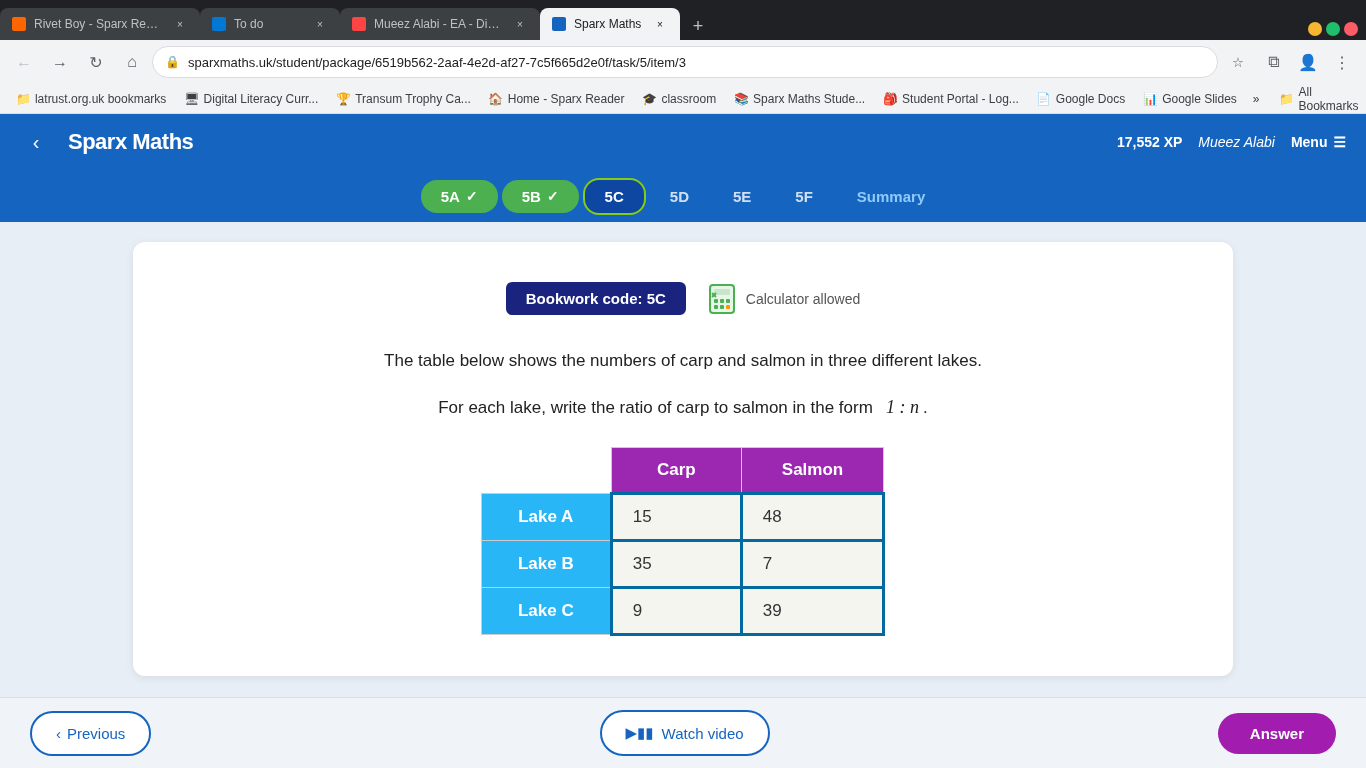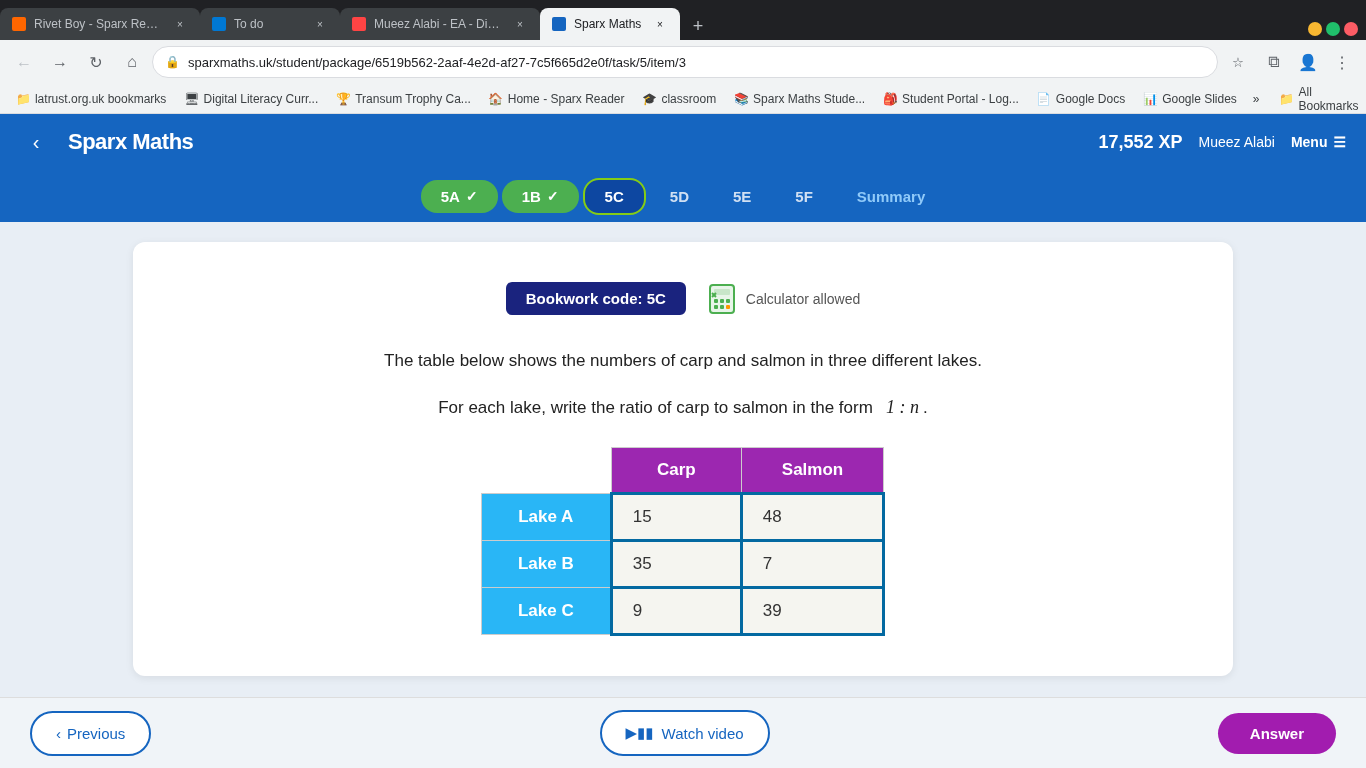--- a/index.html
+++ b/index.html
@@ -33,22 +33,22 @@
     .all-bookmarks { display: flex; align-items: center; gap: 4px; padding: 4px 8px; border-radius: 4px; font-size: 12px; color: #3c4043; cursor: pointer; margin-left: 4px; }
 
     
     .app { height: calc(768px - 114px); display: flex; flex-direction: column; }
 
     
     .app-header { background: #1565c0; display: flex; align-items: center; padding: 0 20px; height: 56px; flex-shrink: 0; }
     .back-btn { color: white; font-size: 20px; cursor: pointer; margin-right: 16px; width: 32px; height: 32px; display: flex; align-items: center; justify-content: center; border-radius: 50%; }
     .app-logo { color: white; font-size: 22px; font-weight: 700; letter-spacing: -0.5px; flex: 1; }
     .header-right { display: flex; align-items: center; gap: 16px; }
-    .xp-badge { color: white; font-size: 18px; font-weight: 600; }
-    .user-name { color: white; font-size: 14px; font-weight: 500; }
+    .xp-badge { color: white; font-size: 14px; font-weight: 600; }
+    .user-name { color: white; font-size: 14px; font-weight: 500; font-style: italic; }
     .menu-btn { color: white; font-size: 14px; font-weight: 600; cursor: pointer; display: flex; align-items: center; gap: 6px; }
 
     
     .tab-nav { background: #1565c0; display: flex; justify-content: center; padding: 0 20px 0; height: 52px; align-items: center; flex-shrink: 0; }
     .task-tab { padding: 8px 20px; border-radius: 16px; font-size: 15px; font-weight: 600; cursor: pointer; color: white; display: flex; align-items: center; gap: 6px; }
     .task-tab.completed { background: #4caf50; }
     .task-tab.active { background: #0d47a1; border: 2px solid #84cc16; }
     .task-tab.inactive { color: rgba(255,255,255,0.8); }
     .task-tab.summary { color: #90caf9; background: transparent; }
     .check-icon { font-size: 14px; }
@@ -192,21 +192,21 @@
       </div>
     </div>
   </div>
 
   <div class="tab-nav">
     <div class="task-tab completed">
       <span>5A</span>
       <span class="check-icon">✓</span>
     </div>
     <div class="task-tab completed" style="margin-left:4px;">
-      <span>1B</span>
+      <span>5B</span>
       <span class="check-icon">✓</span>
     </div>
     <div class="task-tab active" style="margin-left:4px;">
       <span>5C</span>
     </div>
     <div class="task-tab inactive" style="margin-left:4px;">
       <span>5D</span>
     </div>
     <div class="task-tab inactive" style="margin-left:4px;">
       <span>5E</span>

